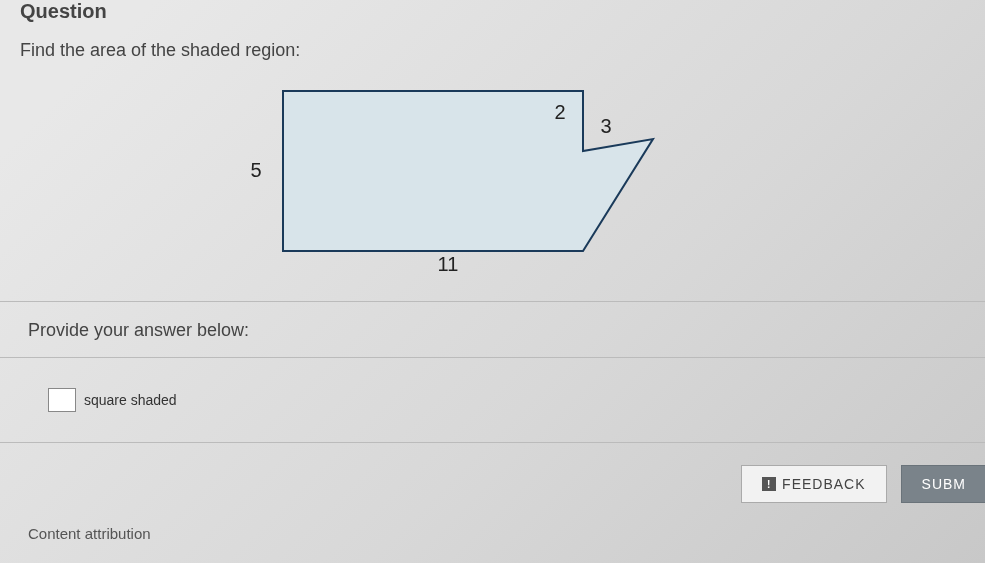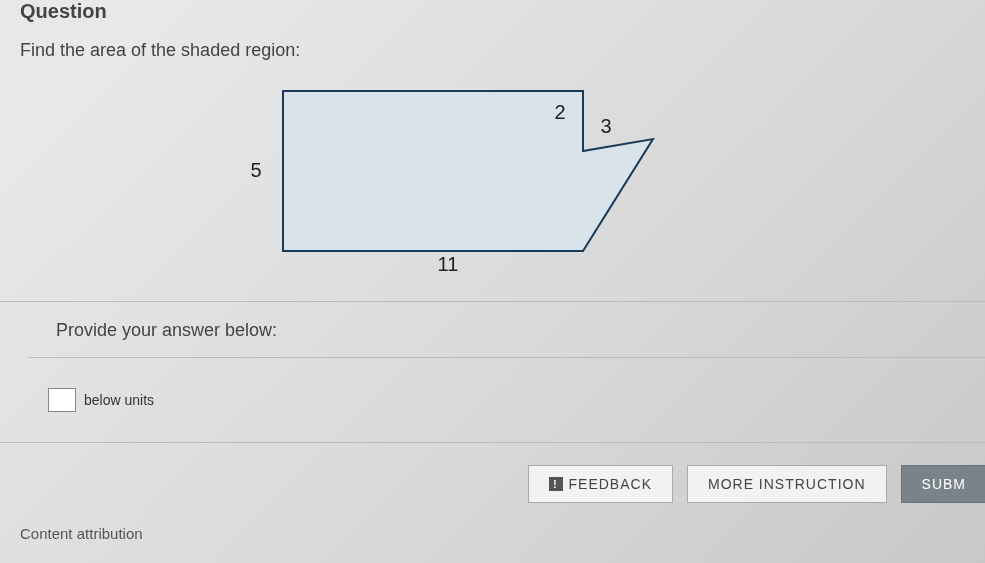--- a/index.html
+++ b/index.html
@@ -38,21 +38,20 @@
     }
     .dim-5 { left: -22px; top: 78px; }
     .dim-2 { left: 282px; top: 20px; }
     .dim-3 { left: 328px; top: 34px; }
     .dim-10 { left: 165px; top: 172px; }
     .answer-label {
       padding: 18px 20px 16px 28px;
       font-size: 18px;
       color: #444;
       border-bottom: 1px solid #bbb;
-      margin-left: 28px;
     }
     .answer-row {
       padding: 30px 20px 30px 48px;
       display: flex;
       align-items: center;
       gap: 8px;
       border-bottom: 1px solid #bbb;
     }
     .answer-box {
       width: 28px;
@@ -92,21 +91,21 @@
       width: 14px; height: 14px;
       background: #555;
       color: #fff;
       font-size: 10px;
       display: flex;
       align-items: center;
       justify-content: center;
       font-weight: bold;
     }
     .attribution {
-      padding: 0 0 0 20px;
+      padding: 0 0 0 28px;
       font-size: 15px;
       color: #555;
     }
   </style>
 </head>
 <body>
 
 <div class="header">Question</div>
 
 <div class="prompt">Find the area of the shaded region:</div>
@@ -120,29 +119,26 @@
     <div class="dim dim-2">2</div>
     <div class="dim dim-3">3</div>
     <div class="dim dim-10">11</div>
   </div>
 </div>
 
 <div class="answer-label">Provide your answer below:</div>
 
 <div class="answer-row">
   <div class="answer-box"></div>
-  <span class="units">below units</span>
+  <span class="units">square shaded</span>
 </div>
 
 <div class="button-row">
   <div class="btn">
     <span class="feedback-icon">!</span>
     <span>FEEDBACK</span>
-  </div>
-  <div class="btn">
-    <span>MORE INSTRUCTION</span>
   </div>
   <div class="btn btn-dark" style="margin-right:-2px;">
     <span>SUBM</span>
   </div>
 </div>
 
 <div class="attribution">Content attribution</div>
 
 </body></html>

